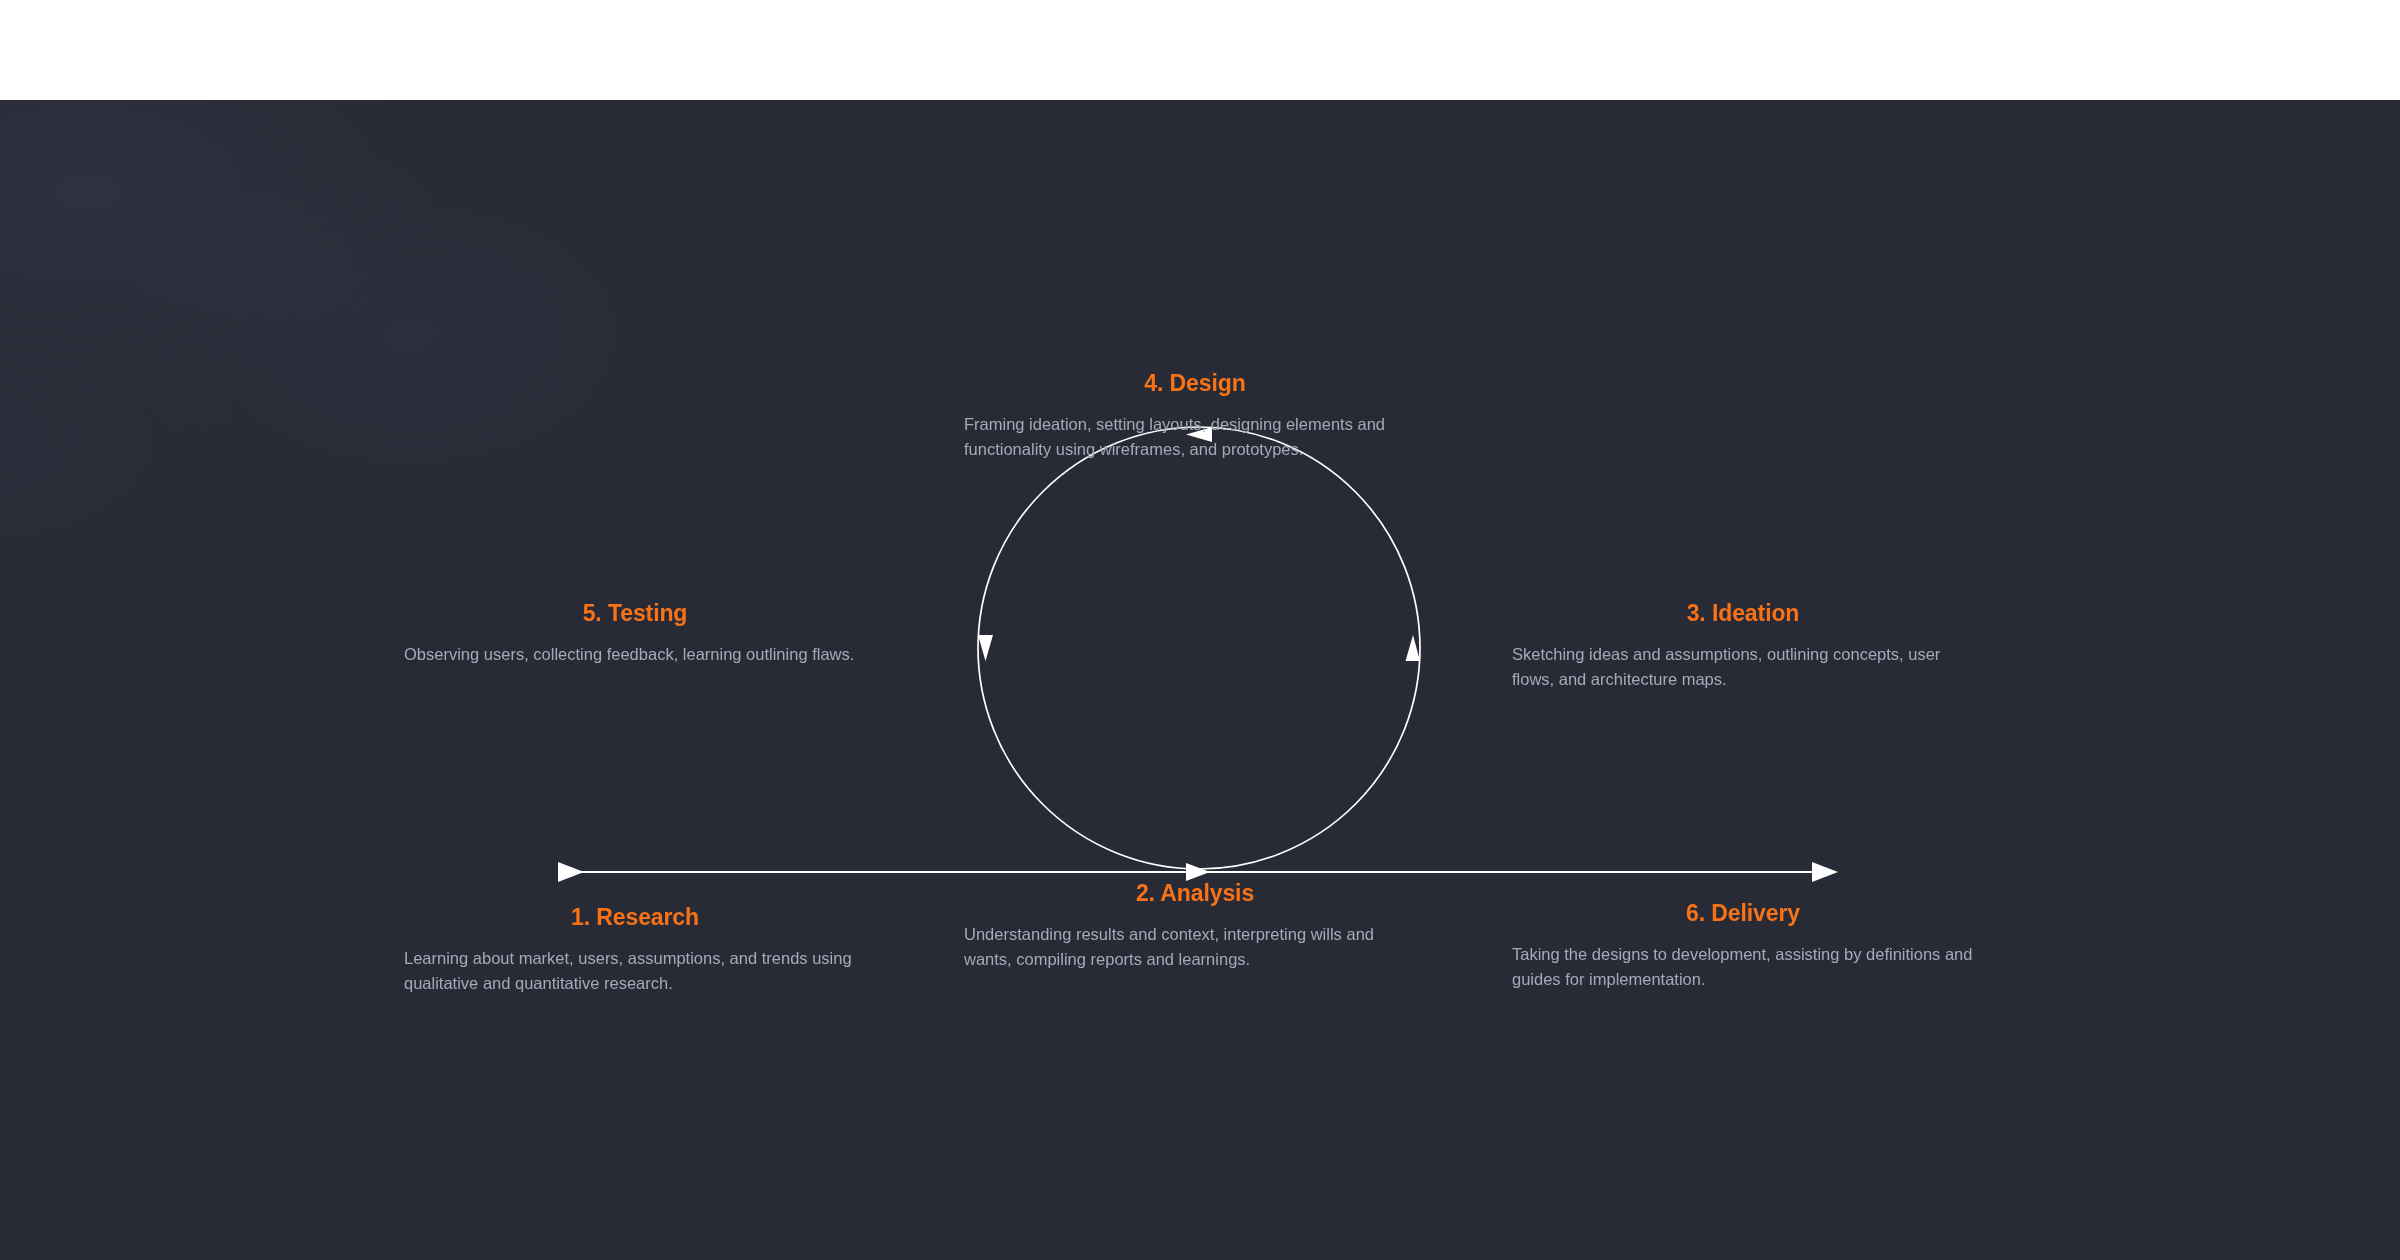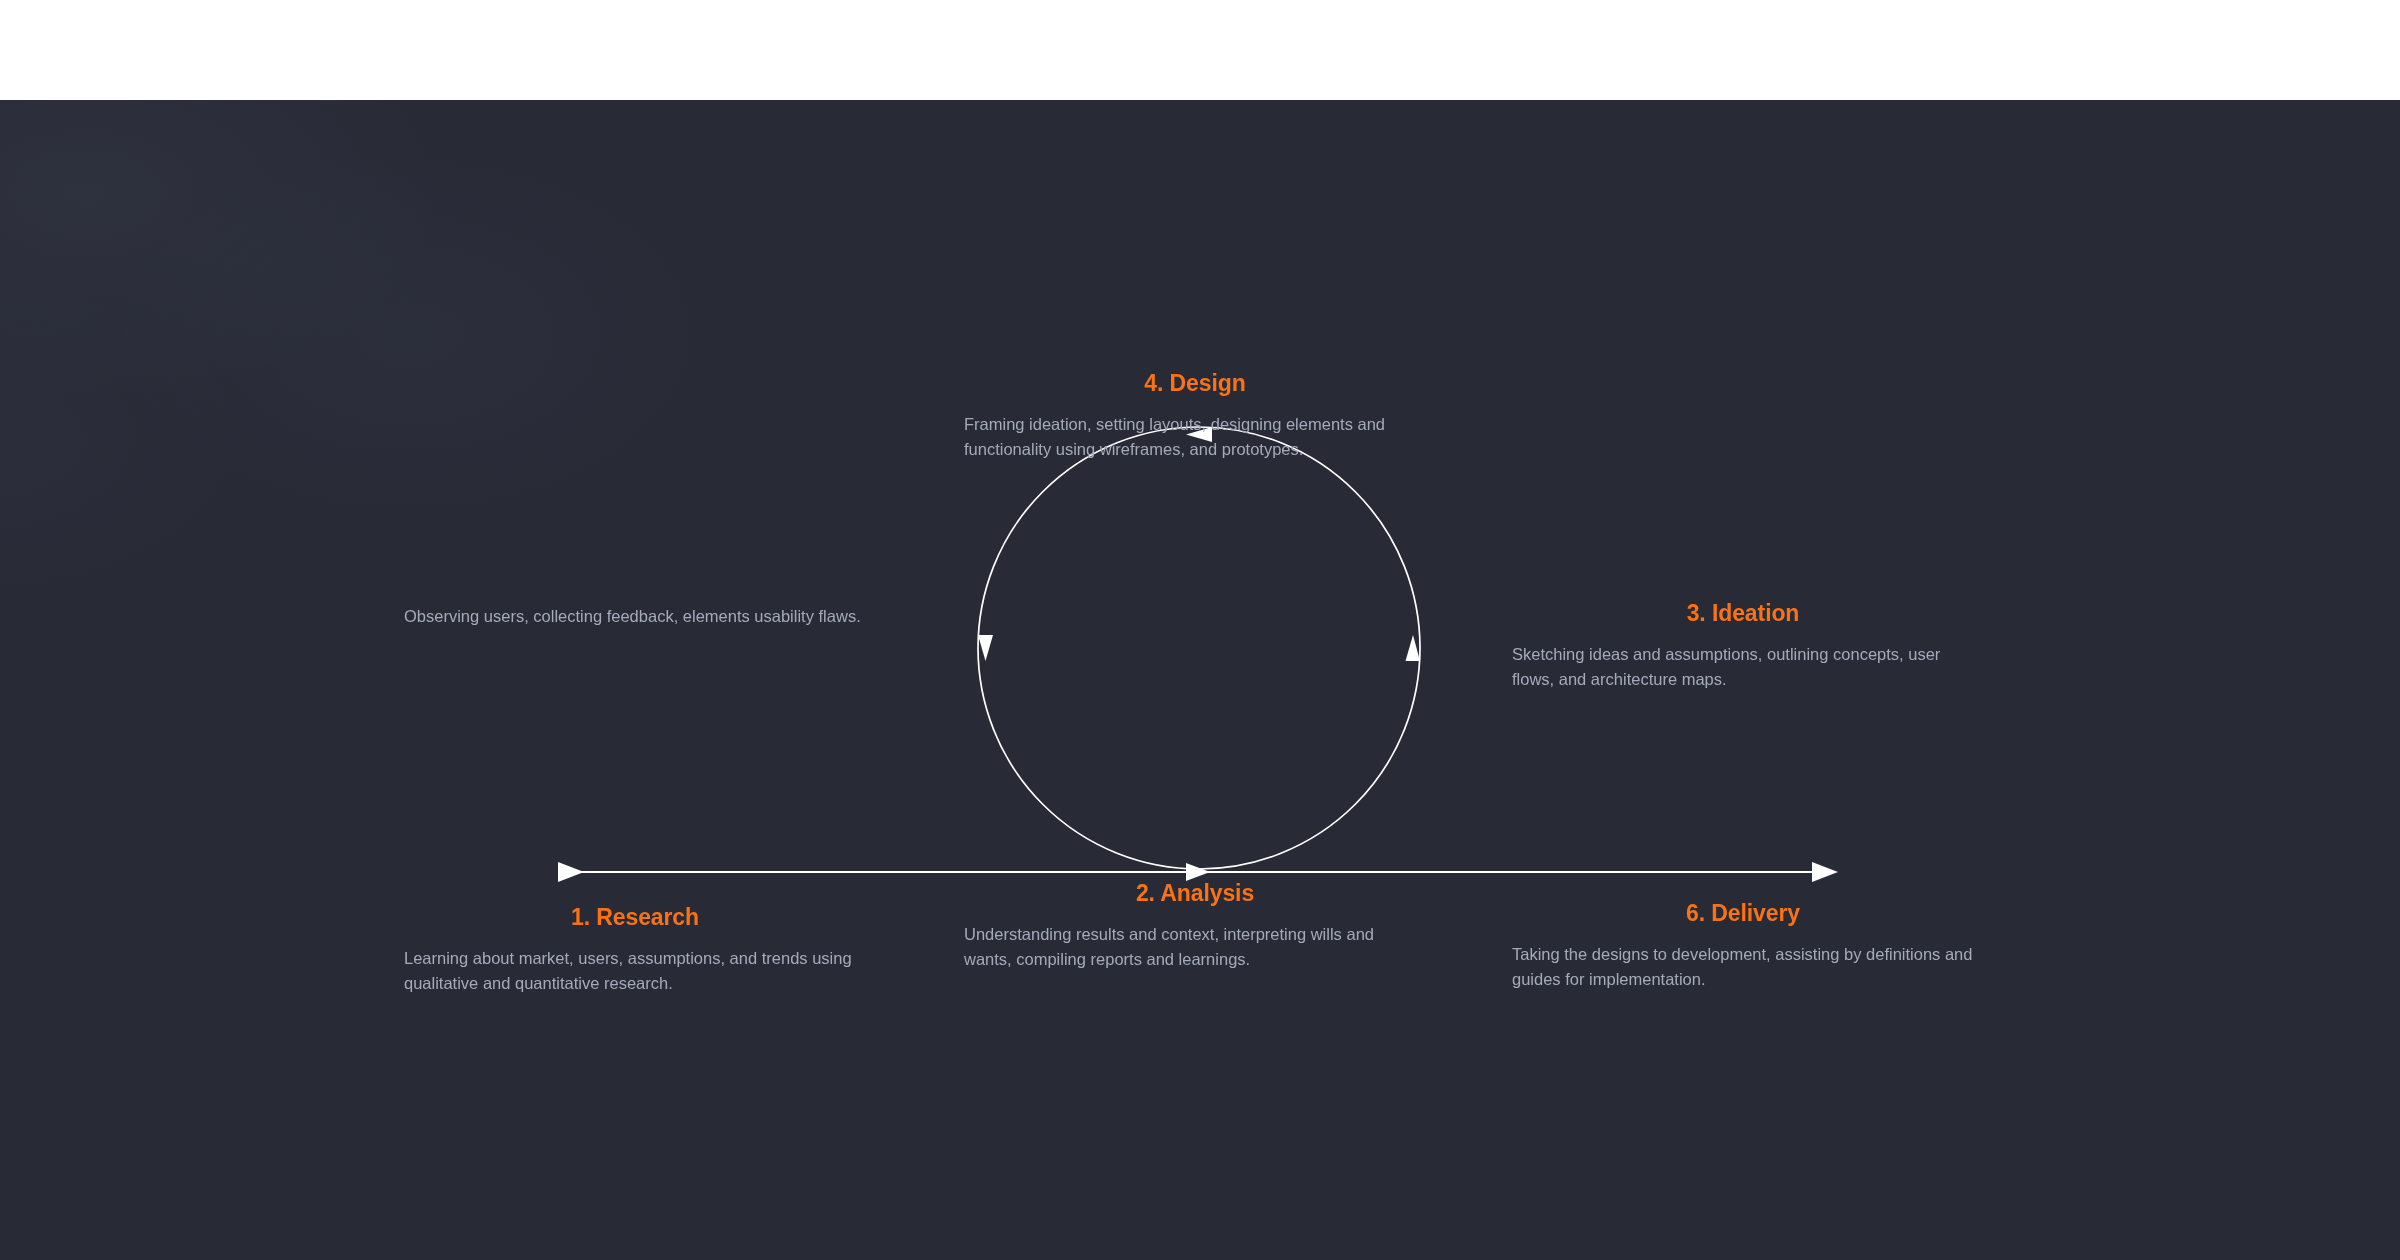--- a/index.html
+++ b/index.html
@@ -127,21 +127,22 @@
       <line x1="560" y1="772" x2="1833" y2="772" stroke="#ffffff" stroke-width="2"></line>
 
       <path d="M 558 762 L 584 772 L 558 782 Z" fill="#ffffff"></path>
 
       <path d="M 1812 762 L 1838 772 L 1812 782 Z" fill="#ffffff"></path>
 
       <path d="M 1186 763 L 1210 772 L 1186 781 Z" fill="#ffffff"></path>
     </svg>
 
     <div class="text-block col col-1 row-top" style="top: 500px;">
-      <div class="blk-body">Observing users, collecting feedback, elements usability flaws.</div>
+      <div class="blk-title">5. Testing</div>
+      <div class="blk-body">Observing users, collecting feedback, learning outlining flaws.</div>
     </div>
 
     <div class="text-block col col-2 row-top" style="top: 270px;">
       <div class="blk-title">4. Design</div>
       <div class="blk-body">Framing ideation, setting layouts, designing elements and functionality using wireframes, and prototypes.</div>
     </div>
 
     <div class="text-block col col-3 row-top" style="top: 500px;">
       <div class="blk-title">3. Ideation</div>
       <div class="blk-body">Sketching ideas and assumptions, outlining concepts, user flows, and architecture maps.</div>

